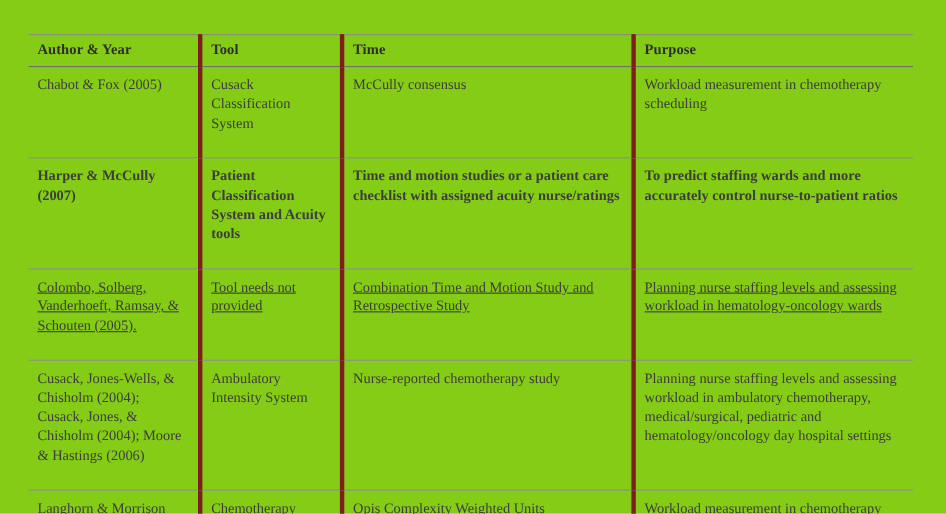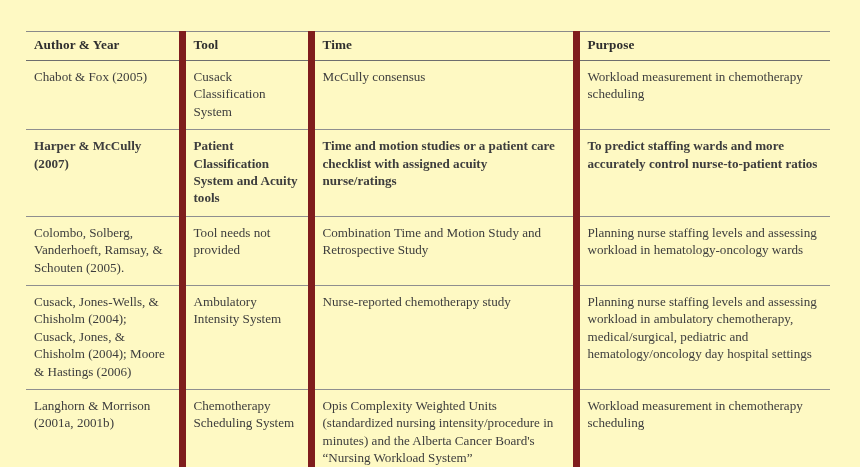--- a/index.html
+++ b/index.html
@@ -12,21 +12,21 @@
     background: #f7f7f6;
     font-family: "Liberation Serif", "DejaVu Serif", serif;
     color: #3b3b3b;
     -webkit-font-smoothing: antialiased;
     overflow: hidden;
   }
   .sheet {
     position: relative;
     width: 860px;
     height: 467px;
-    background: #fef9c3;
+    background: #84cc16;
   }
   .table-wrap {
     position: absolute;
     left: 26px;
     top: 31px;
     width: 804px;
   }
   table.study-table {
     width: 804px;
     border-collapse: collapse;
@@ -55,32 +55,32 @@
   tbody tr {
     border-bottom: 1px solid #8f8f8f;
   }
   tbody tr:last-child {
     border-bottom: none;
   }
   tbody td {
     vertical-align: top;
     font-size: 13.1px;
     line-height: 1.33;
-    padding: 7px 9px 9px 8px;
+    padding: 7px 9px 23px 8px;
     color: #3d3d3d;
   }
   
   thead th + th,
   tbody td + td {
-    border-left: 7px solid #7f1d1d;
+    border-left: 4px solid #7f1d1d;
     margin-left: 48px;
   }
   tbody tr.r1 td { height: 31px; }
   tbody tr.r2 td { height: 50px; font-weight: bold; }
-  tbody tr.r3 td { height: 47px; }
+  tbody tr.r3 td { height: 47px; text-decoration: underline; }
   tbody tr.r4 td { height: 76px; }
   tbody tr.r5 td { height: 65px; }
 </style>
 </head>
 <body>
 
 <div class="sheet">
   <div class="table-wrap">
     <table class="study-table">
       <colgroup>

